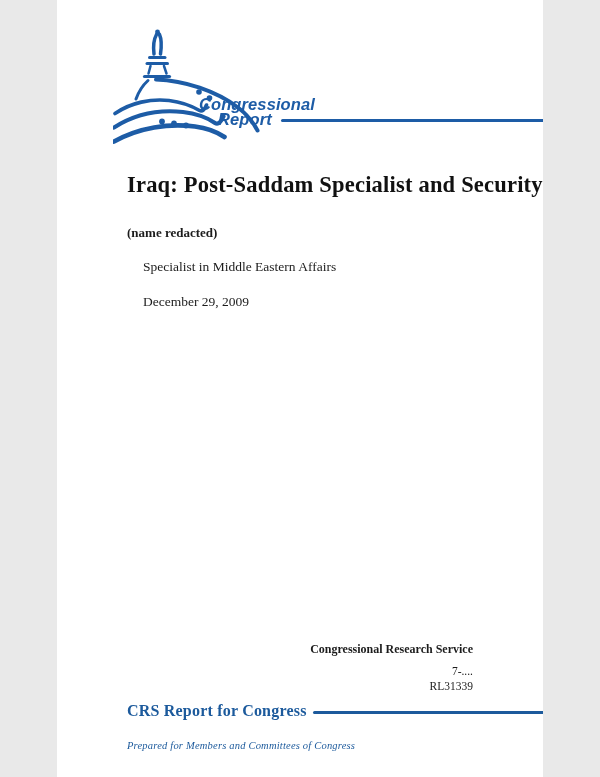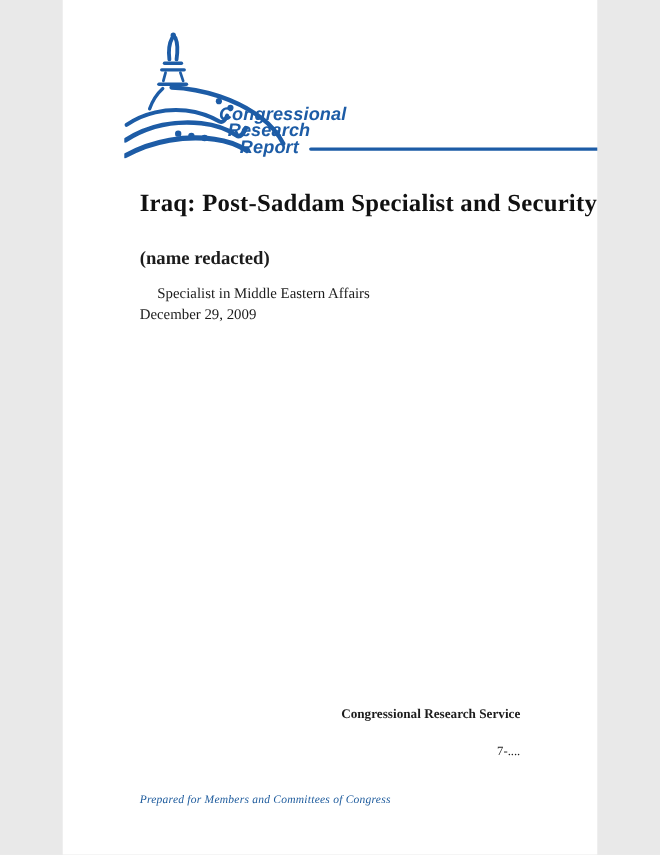--- a/index.html
+++ b/index.html
@@ -40,37 +40,37 @@
   }
 
   
   .title{
     position:absolute;left:70px;top:172px;margin:0;
     font-size:22.5px;font-weight:700;color:#111;
     letter-spacing:.2px;
   }
   .author{
     position:absolute;left:70px;top:225px;margin:0;
-    font-size:17px;font-weight:700;
+    font-size:13px;font-weight:700;
   }
   .role{
     position:absolute;left:70px;top:243px;margin:16px;
     font-size:13.5px;
   }
   .date{
-    position:absolute;left:70px;top:278px;margin:0;
+    position:absolute;left:70px;top:278px;margin:16px;
     font-size:13.5px;
   }
 
   
   .f-right{
     position:absolute;right:70px;top:642px;
     text-align:right;line-height:15.5px;
   }
-  .f-org{font-size:12px;font-weight:700;margin-bottom:18px;}
+  .f-org{font-size:12px;font-weight:700;margin-bottom:6px;}
   .f-line{font-size:11.5px;}
 
   
   .f-left{
     position:absolute;left:70px;top:702px;width:470px;
     color:var(--accent);
   }
   .f-left-row{display:flex;align-items:center;}
   .f-left-title{font-size:16px;font-weight:700;letter-spacing:.2px;white-space:nowrap;}
   .banner-rule{
@@ -113,39 +113,43 @@
         <circle cx="73" cy="97.5" r="2.9" fill="currentColor" stroke="none"></circle>
 
         <path d="M2 85.5 C18 74.5 38 70.5 56 72.5 C68 74 78 77.5 86.5 82.5 C89.5 84 92 81 93.5 77" stroke-width="3.6"></path>
         <path d="M1 99.5 C22 86 47 81.5 70 84 C83 85.5 94 89.5 102 95 C105.5 97.4 108.5 93 110.5 88.5" stroke-width="4.2"></path>
         <path d="M1 113.5 C26 99.5 56 95 82 98.5 C94 100 104 104 111.5 109" stroke-width="4.6"></path>
       </g>
     </svg>
 
     <div class="logo-text">
       <div class="lt1">Congressional</div>
-      <div class="lt2">Research</div>
       <div class="lt3row">
         <span class="lt3">Report</span>
         <span class="logo-rule"></span>
       </div>
     </div>
   </header>
 
   <main>
     <h1 class="title">Iraq: Post-Saddam Specialist and Security</h1>
     <p class="author">(name redacted)</p>
     <p class="role">Specialist in Middle Eastern Affairs</p>
     <p class="date">December 29, 2009</p>
   </main>
 
   <footer>
     <div class="f-right">
       <div class="f-org">Congressional Research Service</div>
       <div class="f-line">7-....</div>
+      <div class="f-line">RL31339</div>
     </div>
 
     <div class="f-left">
+      <div class="f-left-row">
+        <span class="f-left-title">CRS Report for Congress</span>
+        <span class="banner-rule"></span>
+      </div>
       <div class="f-left-sub">Prepared for Members and Committees of Congress</div>
     </div>
   </footer>
 
 </div>
 
 </body></html>

